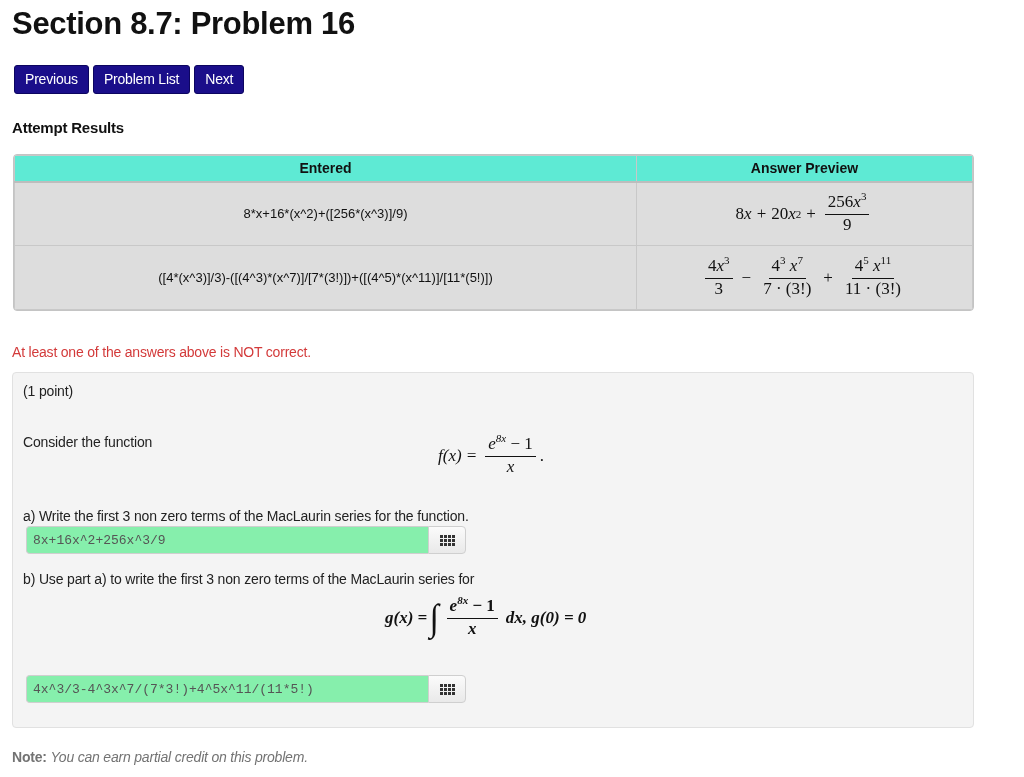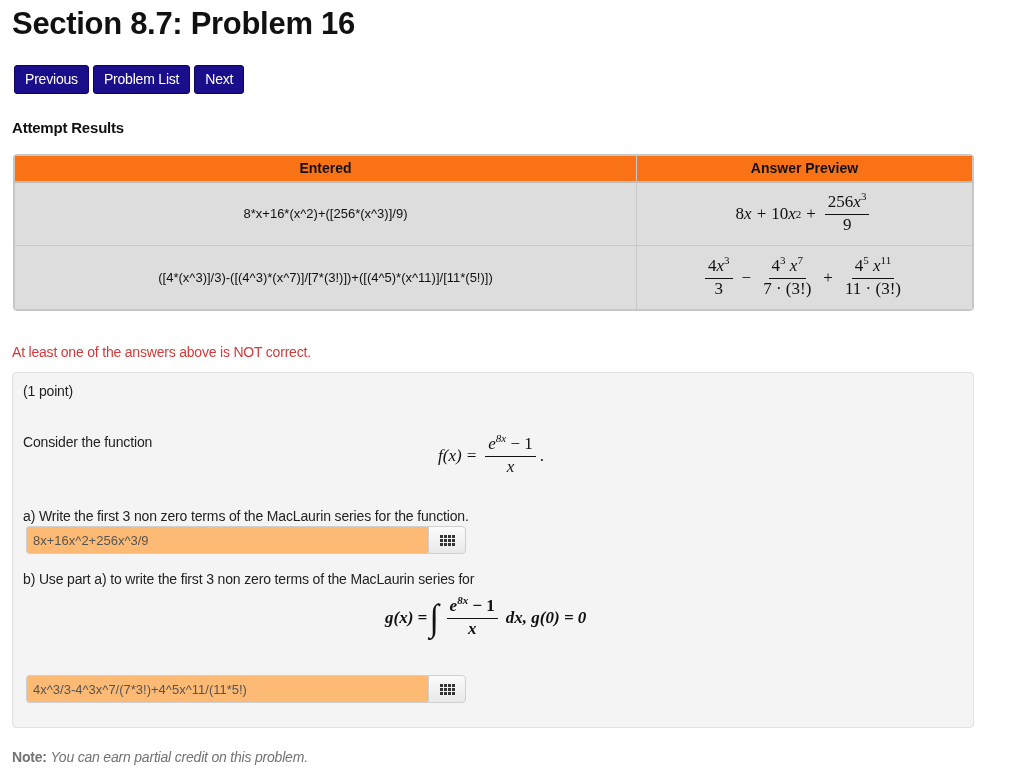--- a/index.html
+++ b/index.html
@@ -28,21 +28,21 @@
   .results {
     position: absolute; left: 13px; top: 154px; width: 961px;
     border: 1px solid #c4c4c4; border-radius: 4px; background: #dddddd;
     overflow: hidden;
   }
   .results table { width: 100%; border-collapse: collapse; table-layout: fixed; }
   .results th, .results td {
     border: 1px solid #c8c8c8; text-align: center; color: #111;
   }
   .results th {
-    height: 26px; font-size: 14px; font-weight: bold; background: #f97316;
+    height: 26px; font-size: 14px; font-weight: bold; background: #5eead4;
     border-bottom: 2px solid #bdbdbd;
   }
   .results td { height: 64px; font-size: 13px; background: #dddddd; }
   .results .col1 { width: 622px; }
   .math {
     font-family: "Liberation Serif", serif; font-size: 17px; color: #111;
     display: inline-flex; align-items: center; white-space: nowrap;
   }
   .frac { display: inline-flex; flex-direction: column; align-items: center; vertical-align: middle; margin: 0 4px; }
   .frac .num { padding: 0 3px 2px; border-bottom: 1px solid #111; line-height: 1.1; }
@@ -56,22 +56,22 @@
   }
   .problem {
     position: absolute; left: 12px; top: 372px; width: 962px; height: 356px;
     background: #f4f4f4; border: 1px solid #e1e1e1; border-radius: 4px;
   }
   .ptext { position: absolute; left: 10px; font-size: 14px; color: #222; letter-spacing: -0.15px; }
   .display-math { position: absolute; font-family: "Liberation Serif", serif; font-size: 17px; }
   .answer-row { position: absolute; left: 13px; display: flex; }
   .answer-input {
     width: 402px; height: 28px; border: 1px solid #cfcfcf; border-right: none;
-    border-radius: 4px 0 0 4px; background: #fdba74; padding: 0 6px;
-    font-family: Liberation Sans, sans-serif; font-size: 13px; color: #555;
+    border-radius: 4px 0 0 4px; background: #86efac; padding: 0 6px;
+    font-family: Liberation Mono, monospace; font-size: 13px; color: #555;
     outline: none;
   }
   .grid-btn {
     width: 38px; height: 28px; border: 1px solid #cfcfcf; border-radius: 0 4px 4px 0;
     background: linear-gradient(#fbfbfb, #e9e9e9); display: flex; align-items: center;
     justify-content: center; cursor: pointer;
   }
   .grid-icon { display: grid; grid-template-columns: repeat(4, 3px); gap: 1px; }
   .grid-icon span { width: 3px; height: 3px; background: #333; }
   .note {
@@ -104,21 +104,21 @@
       </tr>
     </thead>
     <tbody>
       <tr>
         <td>8*x+16*(x^2)+([256*(x^3)]/9)</td>
         <td>
           <span class="math">
             <span>8</span>
               <i class="v">x</i>
             <span class="op">+</span>
-            <span>10</span>
+            <span>20</span>
               <i class="v">x</i>
               <sup>2</sup>
             <span class="op">+</span>
             <span class="frac">
               <span class="num"><span>256</span><i class="v">x</i><sup>3</sup></span>
               <span class="den">9</span>
             </span>
           </span>
         </td>
       </tr>

